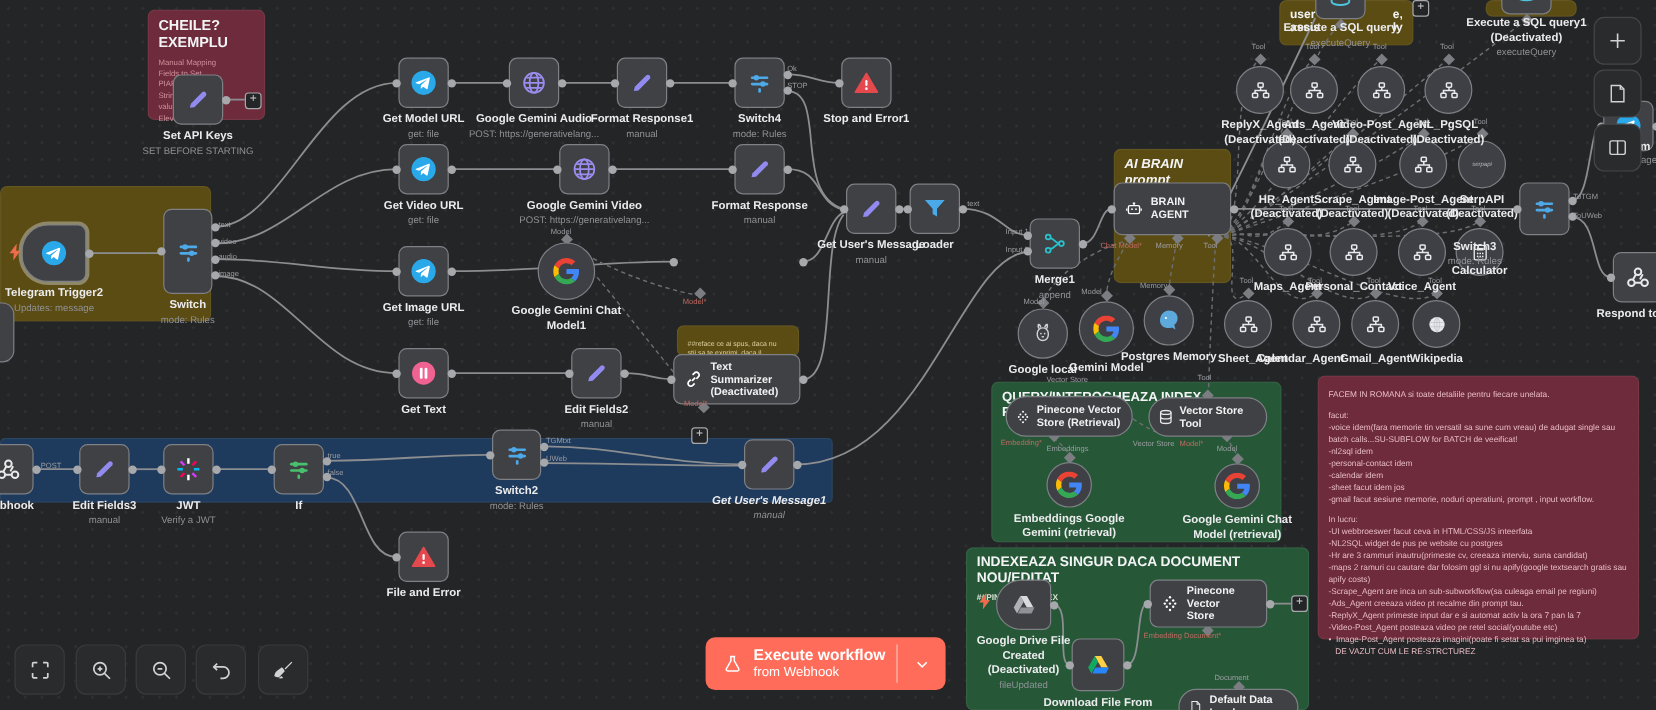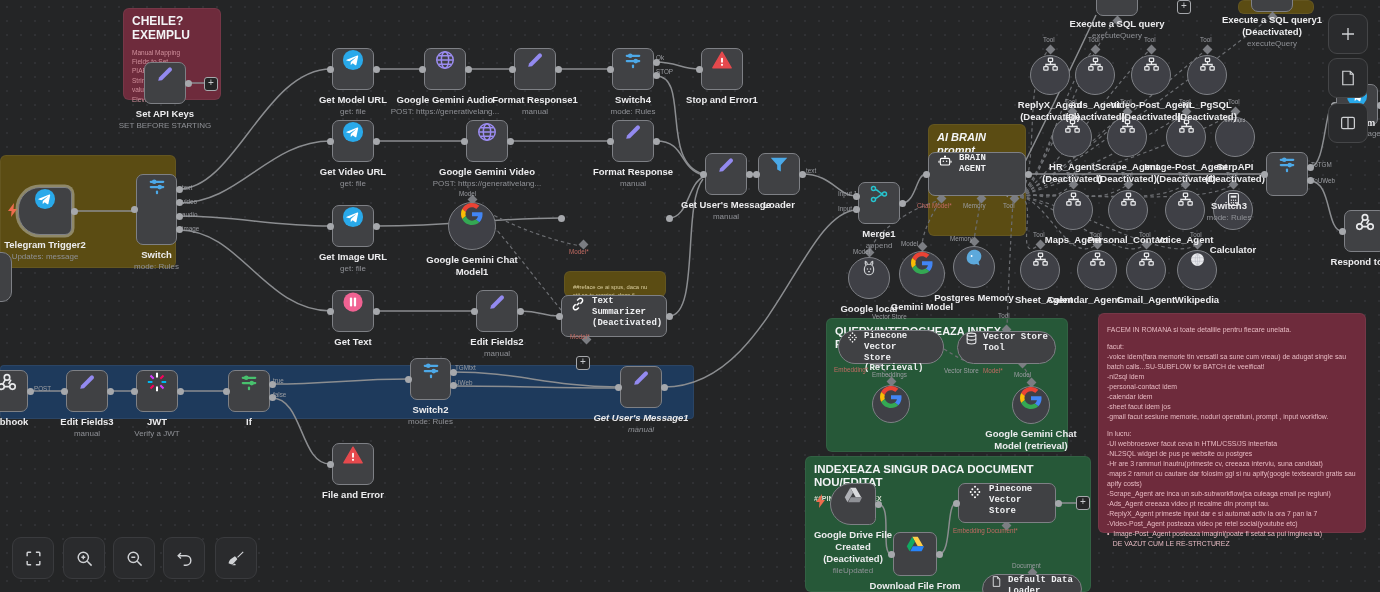--- a/index.html
+++ b/index.html
@@ -1,21 +1,21 @@
 <!DOCTYPE html>
 <html><head>
 <meta charset="utf-8">
 <style>
   html,body{margin:0;padding:0;background:#1b1c1d;font-family:"Liberation Sans",sans-serif;}
   #canvas{position:relative;width:1380px;height:592px;overflow:hidden;background:#242526;
     background-image:radial-gradient(#303134 1px,transparent 1.3px);background-size:14px 14px;}
   .sticky{position:absolute;border-radius:6px;z-index:1;padding:6px 8px;box-sizing:border-box;border:1px solid rgba(255,255,255,.06);}
   .st-title{font-weight:700;color:#f3f4f6;line-height:1.15;white-space:pre-wrap;}
   .st-body{white-space:pre-wrap;line-height:1.45;margin-top:5px;}
-  .node{position:absolute;background:#404144;border:1.5px solid #7e8085;border-radius:7px;display:flex;align-items:flex-start;justify-content:center;z-index:5;box-sizing:border-box;font-family:Liberation Mono, monospace;}
+  .node{position:absolute;background:#404144;border:1.5px solid #7e8085;border-radius:7px;display:flex;align-items:center;justify-content:center;z-index:5;box-sizing:border-box;}
   .node.trigger{border-radius:22px 7px 7px 22px;}
   .node.circle,.node.tool{border-radius:50%;background:#3f4046;}
   .node.wide{justify-content:flex-start;padding:0 8px;gap:6px;}
   .node.pill{border-radius:18px;justify-content:flex-start;padding:0 7px;gap:5px;}
   .node.sel{box-shadow:0 0 0 2.5px #8f8868;}
   .nicon{display:flex;align-items:center;justify-content:center;}
   .node svg{width:22px;height:22px;display:block;}
   .node.tool svg{width:17px;height:17px;}
   .node.wide svg{width:16px;height:16px;}
   .node.pill svg{width:13px;height:13px;}
@@ -112,32 +112,59 @@
       <path d="M869,254 C872,234 910,208 938,201" class="dpath"></path>
       <path d="M922,248 C922,230 934,212 940,201" class="dpath"></path>
       <path d="M974,243 C975,228 979,214 980,201" class="dpath"></path>
       <path d="M891,383 C891,374 882,369 878,365" class="dpath"></path>
       <path d="M1031,384 C1031,375 1024,369 1022,365" class="dpath"></path>
       <path d="M944,349 C955,356 962,360 969,362" class="dpath"></path>
       <path d="M1007,329 C1008,290 1011,235 1013,201" class="dpath"></path>
     </svg>
   <div class="partial" style="left:-36px;top:252px;width:46px;height:48px;"></div>
 
+  <div class="execbtn">
+    <span class="flask nicon">
+        <svg viewBox="0 0 24 24" fill="none" stroke="#fff" stroke-width="1.8" width="17" height="17">
+          <path d="M9 3h6M10 3v5l-5.2 9.2A1.8 1.8 0 006.4 20h11.2a1.8 1.8 0 001.6-2.8L14 8V3"></path>
+        </svg>
+      </span>
+    <span class="txt">
+      <div class="l1">Execute workflow</div>
+      <div class="l2">from Webhook</div>
+    </span>
+    <span class="divider"></span>
+    <span class="chev">
+        <svg viewBox="0 0 24 24" fill="none" stroke="#fff" stroke-width="2.4" width="13" height="13">
+          <path d="M5 9l7 7 7-7"></path>
+        </svg>
+      </span>
+  </div>
 <div class="sticky" style="left: 123px; top: 8px; width: 98px; height: 92px; background: rgb(110, 43, 60);">
       <div class="st-title" style="font-size: 12px;">CHEILE?
 EXEMPLU</div>
       <div class="st-body" style="font-size: 6.5px; color: rgb(207, 143, 155);"><div>Manual Mapping</div><div>Fields to Set</div><div>PIAPI</div><div>String</div><div>value</div><div>Eleven</div></div>
     </div>
     <div class="sticky" style="left: 0px; top: 155px; width: 176px; height: 113px; background: rgb(91, 76, 19);"></div>
     <div class="sticky" style="left: 564px; top: 271px; width: 102px; height: 26px; background: rgb(91, 76, 19);">
       <div class="st-body" style="font-size: 5.8px; color: rgb(220, 207, 158);"><div>##reface ce ai spus, daca nu</div><div>stii sa te exprimi, daca il</div></div>
     </div>
     <div class="sticky" style="left: 928px; top: 124px; width: 98px; height: 112px; background: rgb(91, 76, 19);">
       <div class="st-title" style="font-size: 11px; font-style: italic;">AI BRAIN prompt</div>
       <div class="st-body" style="font-size: 6px; color: rgb(151, 53, 47);"><div>(( $json.message_text ))((</div></div>
+    </div>
+    <div class="sticky" style="left: 1066px; top: 0px; width: 112px; height: 38px; background: rgb(91, 76, 19);">
+      <div style="display: flex; justify-content: space-between; font-weight: 700; color: rgb(243, 244, 246); font-size: 10px;">
+        <span>user</span>
+        <span>e,</span>
+      </div>
+      <div style="display: flex; justify-content: space-between; font-weight: 700; color: rgb(243, 244, 246); font-size: 10px;">
+        <span>assis</span>
+        <span>ly</span>
+      </div>
     </div>
     <div class="sticky" style="left: 1238px; top: 0px; width: 76px; height: 9px; background: rgb(91, 76, 19);"></div>
     <div class="sticky" style="left: 826px; top: 318px; width: 242px; height: 134px; background: rgb(38, 88, 56);">
       <div class="st-title" style="font-size: 11px;">QUERY/INTEROGHEAZA INDEX PINECONE DB</div>
     </div>
     <div class="sticky" style="left: 805px; top: 456px; width: 286px; height: 136px; background: rgb(38, 88, 56);">
       <div class="st-title" style="font-size: 11.5px;">INDEXEAZA SINGUR DACA DOCUMENT NOU/EDITAT</div>
       <div class="st-body" style="font-size: 7px; color: rgb(216, 223, 210); font-weight: 700;"><div>##PINECONE INDEX</div></div>
     </div>
     <div class="sticky" style="left: 0px; top: 365px; width: 694px; height: 54px; background: rgb(30, 58, 92); z-index: 1; border-radius: 4px;"></div>
@@ -678,21 +705,21 @@
             <circle cx="9" cy="13" r="1"></circle>
             <circle cx="12" cy="13" r="1"></circle>
             <circle cx="15" cy="13" r="1"></circle>
             <circle cx="9" cy="16.5" r="1"></circle>
             <circle cx="12" cy="16.5" r="1"></circle>
             <circle cx="15" cy="16.5" r="1"></circle>
           </g>
         </svg>
       </span>
     </div>
-    <div class="cap" style="left: 1163px; width: 140px; top: 244px;">
+    <div class="cap" style="left: 1163px; width: 140px; top: 220px;">
       <div>Calculator</div>
     </div>
     <div class="diamond" style="left: 1229.5px; top: 180.5px;"></div>
     <div class="elabel" style="left: 1226px; top: 171px;">Tool</div>
     <div class="node tool" style="left: 1020px; top: 250px; width: 40px; height: 40px;">
       <span class="nicon">
         <svg viewBox="0 0 24 24" fill="none" stroke="#e8e9eb" stroke-width="1.8">
           <rect x="9" y="3" width="6" height="5" rx="1"></rect>
           <rect x="2.5" y="15" width="6" height="5" rx="1"></rect>
           <rect x="15.5" y="15" width="6" height="5" rx="1"></rect>
@@ -927,20 +954,24 @@
     </div>
     <div class="node circle" style="left: 872px; top: 385px; width: 38px; height: 38px;">
       <span class="nicon">
         <svg viewBox="0 0 48 48">
           <path fill="#EA4335" d="M24 9.5c3.54 0 6.71 1.22 9.21 3.6l6.85-6.85C35.9 2.38 30.47 0 24 0 14.62 0 6.51 5.38 2.56 13.22l7.98 6.19C12.43 13.72 17.74 9.5 24 9.5z"></path>
           <path fill="#4285F4" d="M46.98 24.55c0-1.57-.15-3.09-.38-4.55H24v9.02h12.94c-.58 2.96-2.26 5.48-4.78 7.18l7.73 6c4.51-4.18 7.09-10.36 7.09-17.65z"></path>
           <path fill="#FBBC05" d="M10.53 28.59c-.48-1.45-.76-2.99-.76-4.59s.27-3.14.76-4.59l-7.98-6.19C.92 16.46 0 20.12 0 24c0 3.88.92 7.54 2.56 10.78l7.97-6.19z"></path>
           <path fill="#34A853" d="M24 48c6.48 0 11.93-2.13 15.89-5.81l-7.73-6c-2.15 1.45-4.92 2.3-8.16 2.3-6.26 0-11.57-4.22-13.47-9.91l-7.98 6.19C6.51 42.62 14.62 48 24 48z"></path>
         </svg>
       </span>
+    </div>
+    <div class="cap" style="left: 821px; width: 140px; top: 427px;">
+      <div>Embeddings Google</div>
+      <div>Gemini (retrieval)</div>
     </div>
     <div class="node circle" style="left: 1012px; top: 386px; width: 38px; height: 38px;">
       <span class="nicon">
         <svg viewBox="0 0 48 48">
           <path fill="#EA4335" d="M24 9.5c3.54 0 6.71 1.22 9.21 3.6l6.85-6.85C35.9 2.38 30.47 0 24 0 14.62 0 6.51 5.38 2.56 13.22l7.98 6.19C12.43 13.72 17.74 9.5 24 9.5z"></path>
           <path fill="#4285F4" d="M46.98 24.55c0-1.57-.15-3.09-.38-4.55H24v9.02h12.94c-.58 2.96-2.26 5.48-4.78 7.18l7.73 6c4.51-4.18 7.09-10.36 7.09-17.65z"></path>
           <path fill="#FBBC05" d="M10.53 28.59c-.48-1.45-.76-2.99-.76-4.59s.27-3.14.76-4.59l-7.98-6.19C.92 16.46 0 20.12 0 24c0 3.88.92 7.54 2.56 10.78l7.97-6.19z"></path>
           <path fill="#34A853" d="M24 48c6.48 0 11.93-2.13 15.89-5.81l-7.73-6c-2.15 1.45-4.92 2.3-8.16 2.3-6.26 0-11.57-4.22-13.47-9.91l-7.98 6.19C6.51 42.62 14.62 48 24 48z"></path>
         </svg>
       </span>

